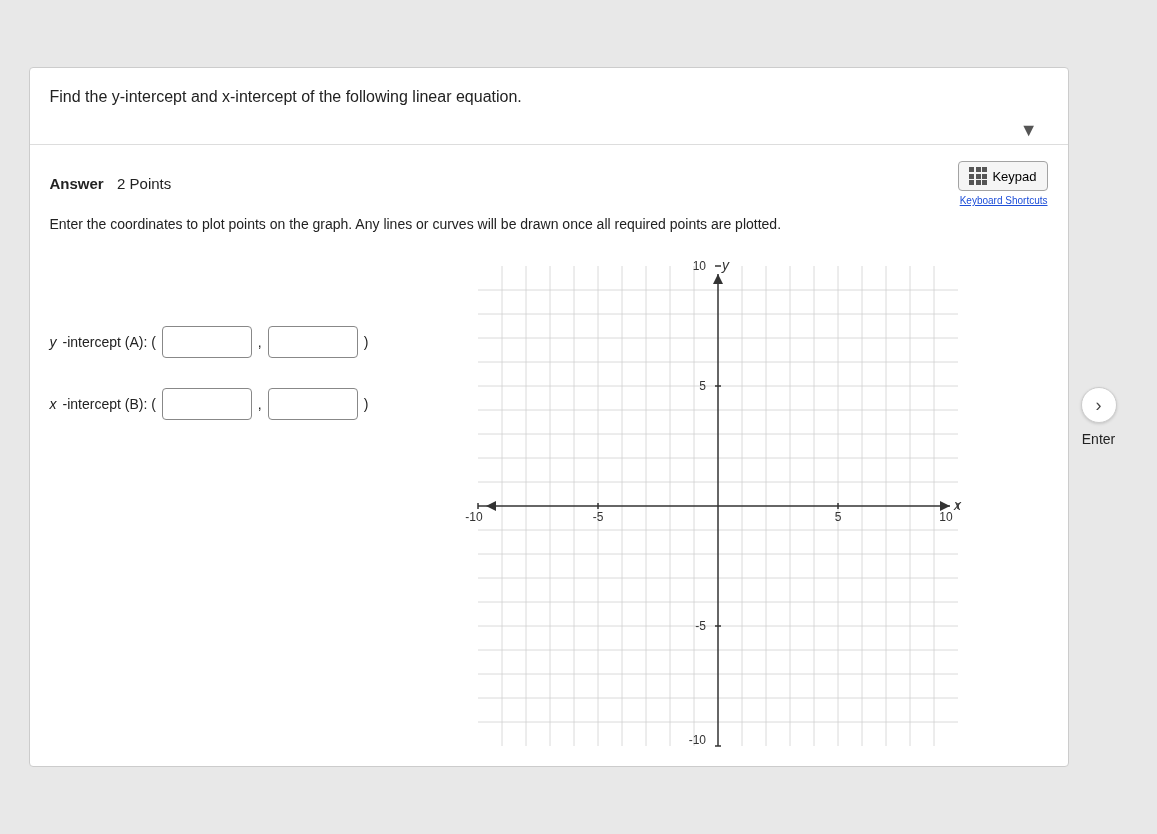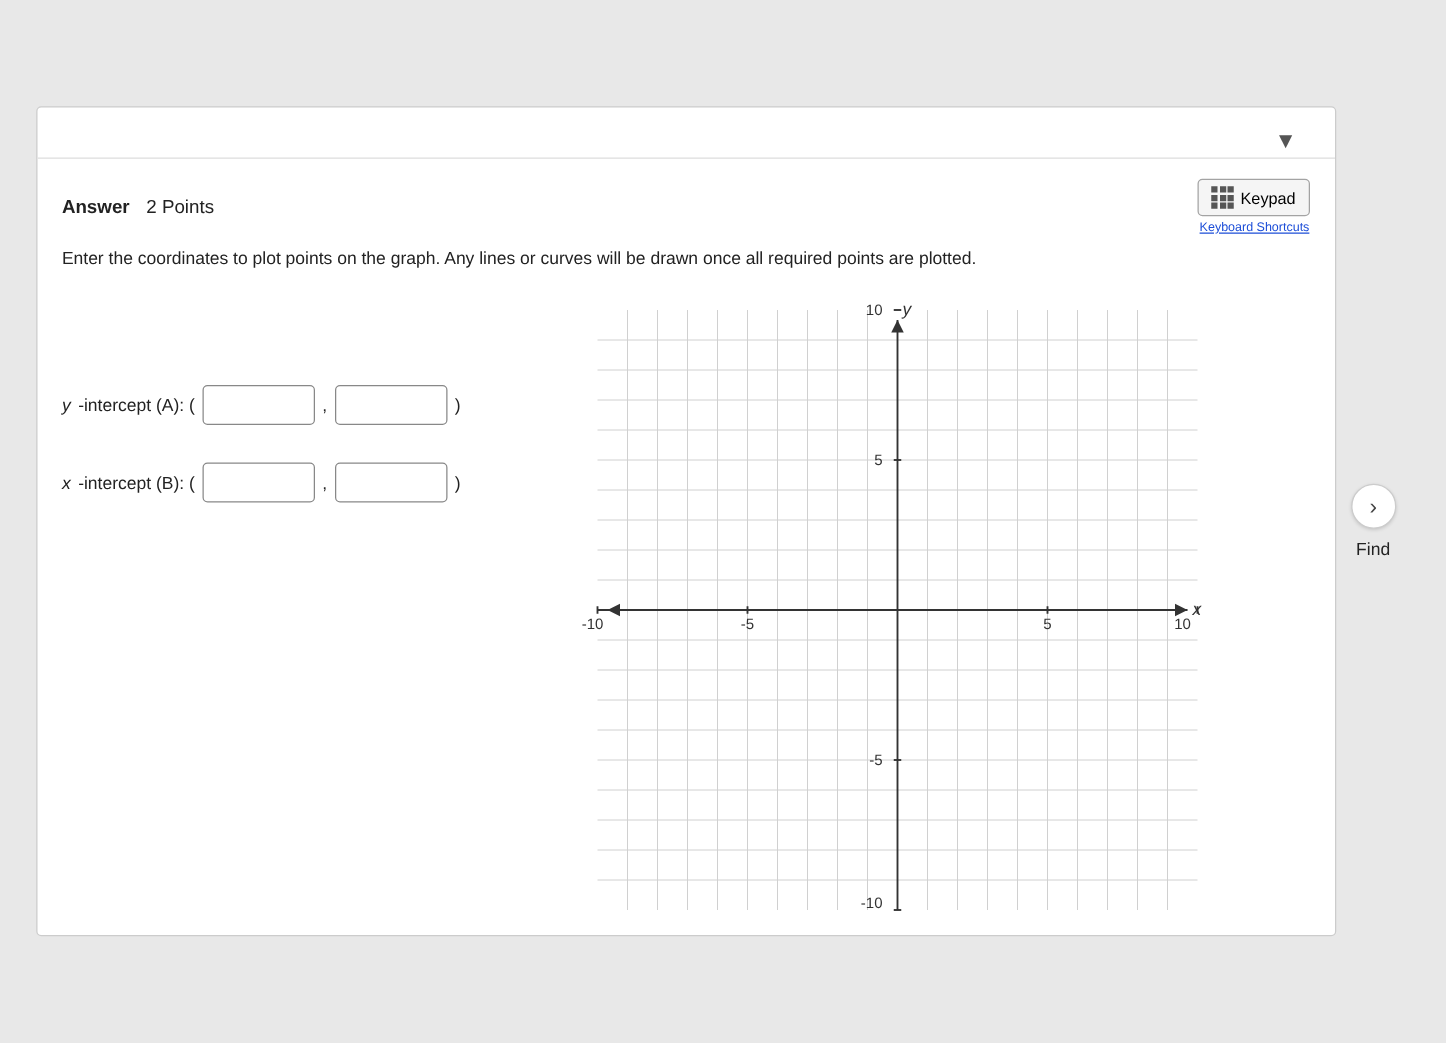--- a/index.html
+++ b/index.html
@@ -164,20 +164,21 @@
       margin-top: -4px;
     }
   </style>
 </head>
 <body>
 
 <div class="outer-wrapper">
   <div class="main-card">
 
     <div class="question-section">
+      <div class="question-text">Find the y-intercept and x-intercept of the following linear equation.</div>
       <span class="collapse-arrow">▼</span>
     </div>
 
     <div class="answer-section">
       <div class="answer-header">
         <div>
           <span class="answer-label">Answer</span>
           &nbsp;
           <span class="points-label">2 Points</span>
         </div>
@@ -312,15 +313,15 @@
           </svg>
         </div>
       </div>
     </div>
   </div>
 
   <div class="next-sidebar">
     <div class="next-chevron">
       <span>›</span>
     </div>
-    <span class="next-label">Find</span>
+    <span class="next-label">Enter</span>
   </div>
 </div>
 
 </body></html>

